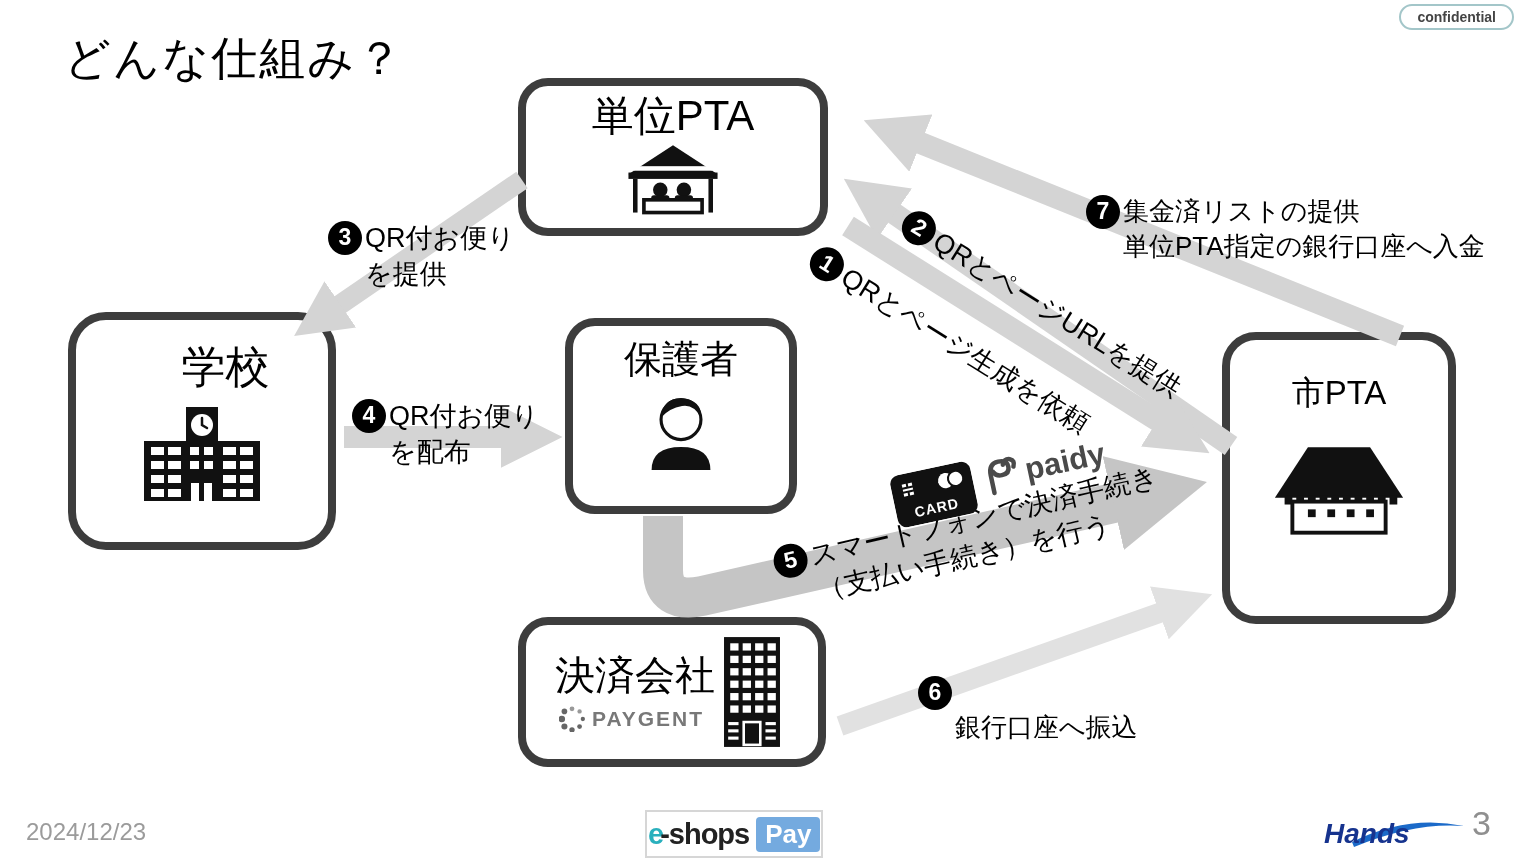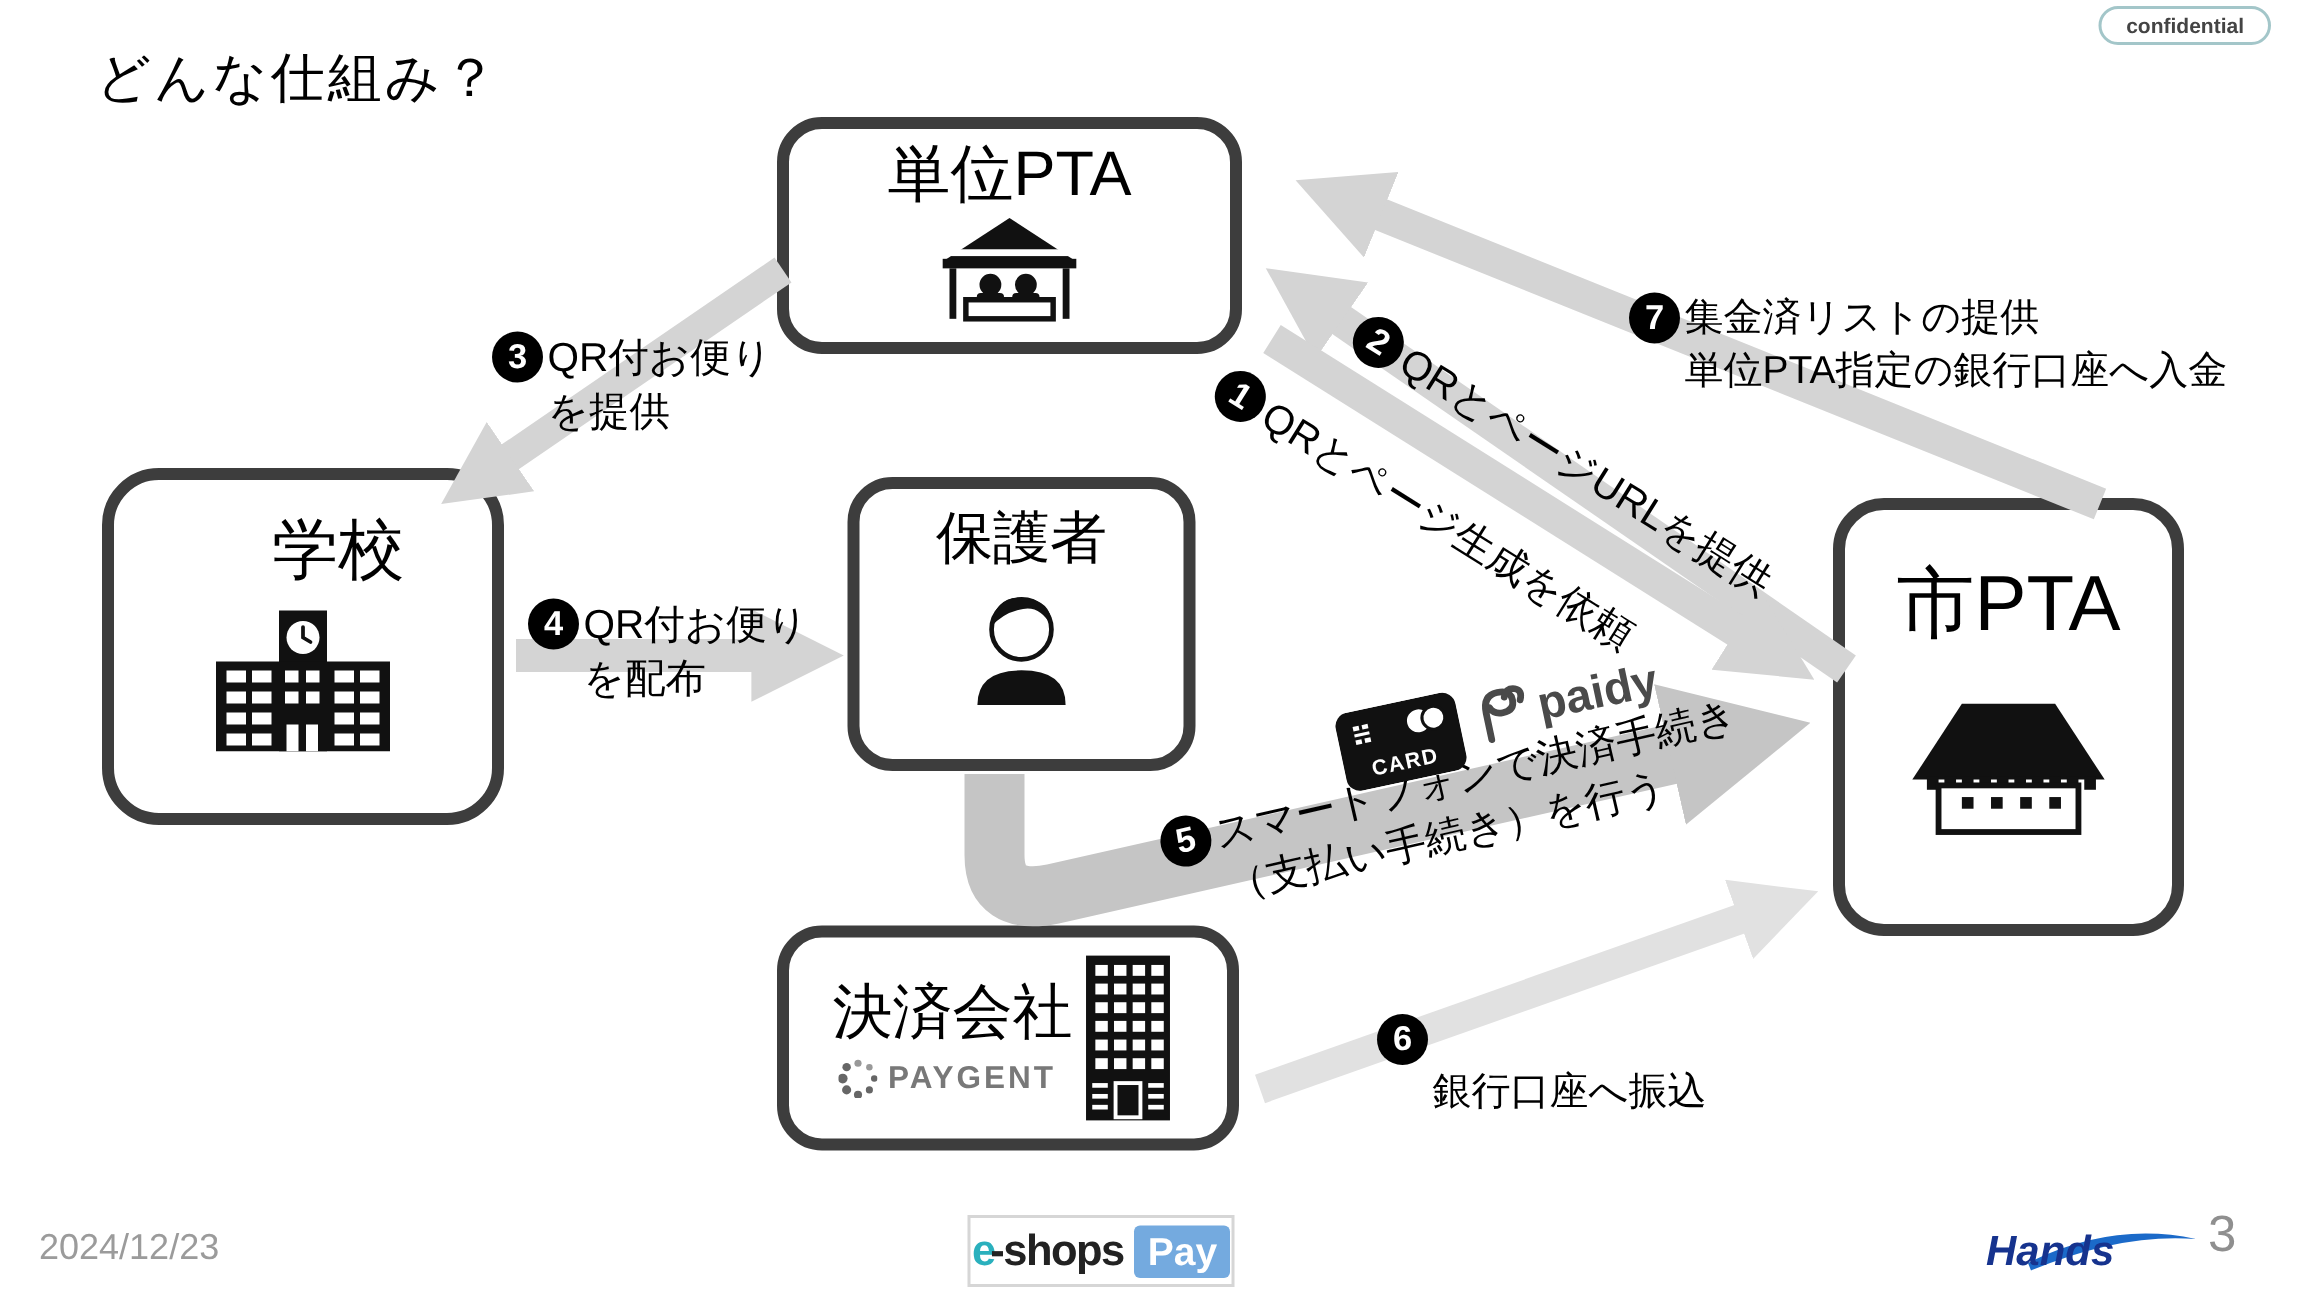--- a/index.html
+++ b/index.html
@@ -1,21 +1,21 @@
 <!DOCTYPE html>
 <html><head>
 <meta charset="utf-8">
 <style>
   html,body{margin:0;padding:0;background:#ffffff;}
   .slide{
     position:relative;width:1536px;height:864px;background:#ffffff;overflow:hidden;
     font-family:"Liberation Sans","DejaVu Sans",sans-serif;color:#000;
   }
   
-  .title{position:absolute;left:64px;top:28px;font-size:36px;letter-spacing:2px;z-index:6;}
+  .title{position:absolute;left:64px;top:28px;font-size:46px;letter-spacing:2px;z-index:6;}
   .confidential{
     position:absolute;right:22px;top:4px;border:2px solid #a3c6c9;border-radius:16px;
     padding:3px 16px;font-size:14px;color:#444;z-index:6;background:#fff;font-weight:bold;
   }
   
   .arrows{position:absolute;left:0;top:0;width:1536px;height:864px;z-index:3;pointer-events:none;}
   
   .node{
     position:absolute;background:#fff;border:8px solid #3d3d3d;z-index:2;
     display:flex;flex-direction:column;align-items:center;box-sizing:border-box;
@@ -25,21 +25,21 @@
   .node-unit-pta .node-label{font-size:42px;}
   .node-school{left:68px;top:312px;width:268px;height:238px;border-radius:38px;padding-top:22px;}
   .node-school .node-label{font-size:44px;margin-left:47px;}
   .node-guardian{left:565px;top:318px;width:232px;height:196px;border-radius:30px;padding-top:12px;}
   .node-guardian .node-label{font-size:38px;}
   .node-payment{left:518px;top:617px;width:308px;height:150px;border-radius:30px;
     flex-direction:row;align-items:center;justify-content:center;padding:6px 10px;}
   .node-payment .pay-col{display:flex;flex-direction:column;align-items:flex-start;gap:8px;}
   .node-payment .node-label{font-size:40px;}
   .node-city-pta{left:1222px;top:332px;width:234px;height:292px;border-radius:34px;padding-top:34px;}
-  .node-city-pta .node-label{font-size:52px;}
+  .node-city-pta .node-label{font-size:33px;}
   .icon{display:block;}
   
   .paygent{display:flex;align-items:center;gap:7px;margin-left:4px;}
   .paygent-text{font-size:21px;font-weight:bold;letter-spacing:2px;color:#787878;}
   
   .step{position:absolute;z-index:5;display:flex;align-items:flex-start;gap:3px;font-size:27px;line-height:1.35;}
   .num{
     flex:0 0 auto;width:34px;height:34px;border-radius:50%;background:#000;color:#fff;
     display:flex;align-items:center;justify-content:center;font-size:23px;font-weight:bold;margin-top:1px;
   }

